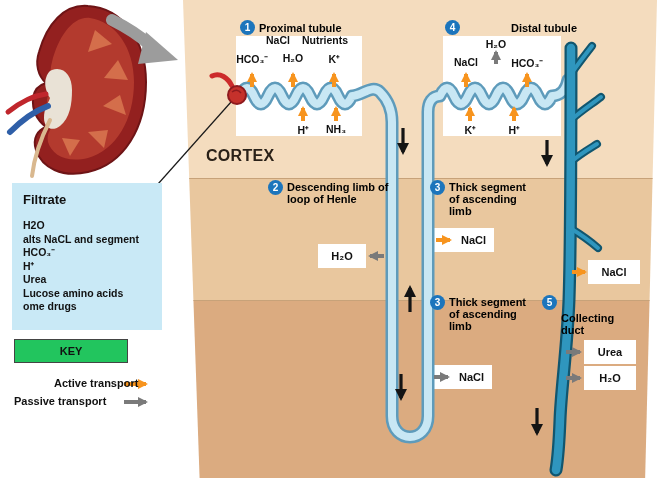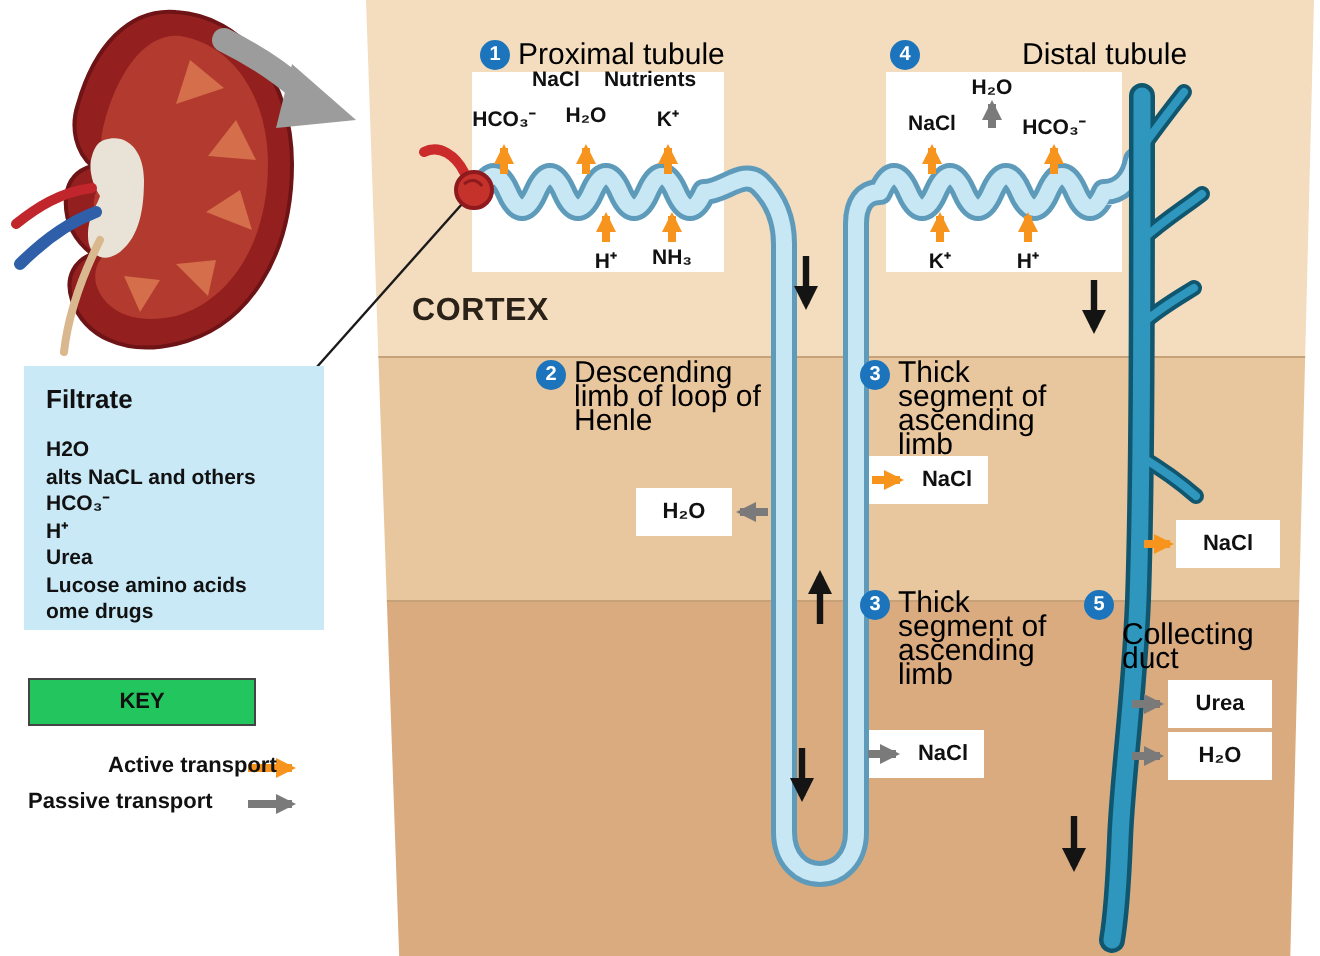--- a/index.html
+++ b/index.html
@@ -19,24 +19,24 @@
         font-weight:bold;font-size:11px;}
   .sbox.center{justify-content:center;padding:0;}
   
   .art{position:absolute;left:0;top:0;z-index:2;pointer-events:none;}
   
   .lbl{position:absolute;z-index:3;font-weight:bold;font-size:10.5px;white-space:nowrap;}
   .lbl.center{transform:translateX(-50%);}
   .num{position:absolute;z-index:3;width:15px;height:15px;border-radius:50%;
        background:#1C75BC;color:#fff;font-size:10px;font-weight:bold;
        display:flex;align-items:center;justify-content:center;}
-  .callout{position:absolute;z-index:3;font-weight:normal;font-size:15px;line-height:12px;color:#000;}
+  .callout{position:absolute;z-index:3;font-weight:bold;font-size:11px;line-height:12px;color:#000;}
   .region{position:absolute;z-index:3;font-weight:bold;font-size:16px;letter-spacing:.3px;
           color:#2a2118;line-height:13px;}
-  .filtrate{position:absolute;left:12px;top:183px;width:150px;height:132px;background:#C9E9F6;
+  .filtrate{position:absolute;left:12px;top:183px;width:150px;height:147px;background:#C9E9F6;
             z-index:3;padding:9px 0 0 11px;box-sizing:border-box;}
   .filtrate .title{font-size:13px;font-weight:bold;margin-bottom:12px;}
   .filtrate .item{font-size:10.5px;font-weight:bold;line-height:13.5px;white-space:nowrap;}
   .keybox{position:absolute;left:14px;top:339px;width:114px;height:24px;background:#22c55e;
           border:1.6px solid #444;z-index:3;display:flex;align-items:center;justify-content:center;
           font-weight:bold;font-size:11px;box-sizing:border-box;}
   .legendrow{position:absolute;z-index:3;font-weight:bold;font-size:11px;white-space:nowrap;}
 </style>
 </head>
 <body>
@@ -166,21 +166,21 @@
       <line x1="410" y1="312" x2="410" y2="288" marker-end="url(#mk)"></line>
       <line x1="401" y1="374" x2="401" y2="398" marker-end="url(#mk)"></line>
       <line x1="547" y1="140" x2="547" y2="164" marker-end="url(#mk)"></line>
       <line x1="537" y1="408" x2="537" y2="433" marker-end="url(#mk)"></line>
     </g>
   </svg>
 
   <div class="filtrate">
     <div class="title">Filtrate</div>
     <div class="item">H2O</div>
-    <div class="item">alts NaCL and others</div>
+    <div class="item">alts NaCL and segment</div>
     <div class="item">HCO₃⁻</div>
     <div class="item">H⁺</div>
     <div class="item">Urea</div>
     <div class="item">Lucose amino acids</div>
     <div class="item">ome drugs</div>
   </div>
 
   <div class="keybox">KEY</div>
   <div class="legendrow" style="left:14px;top:377px;margin-left:40px;">Active transport</div>
   <div class="legendrow" style="left:14px;top:395px;">Passive transport</div>

